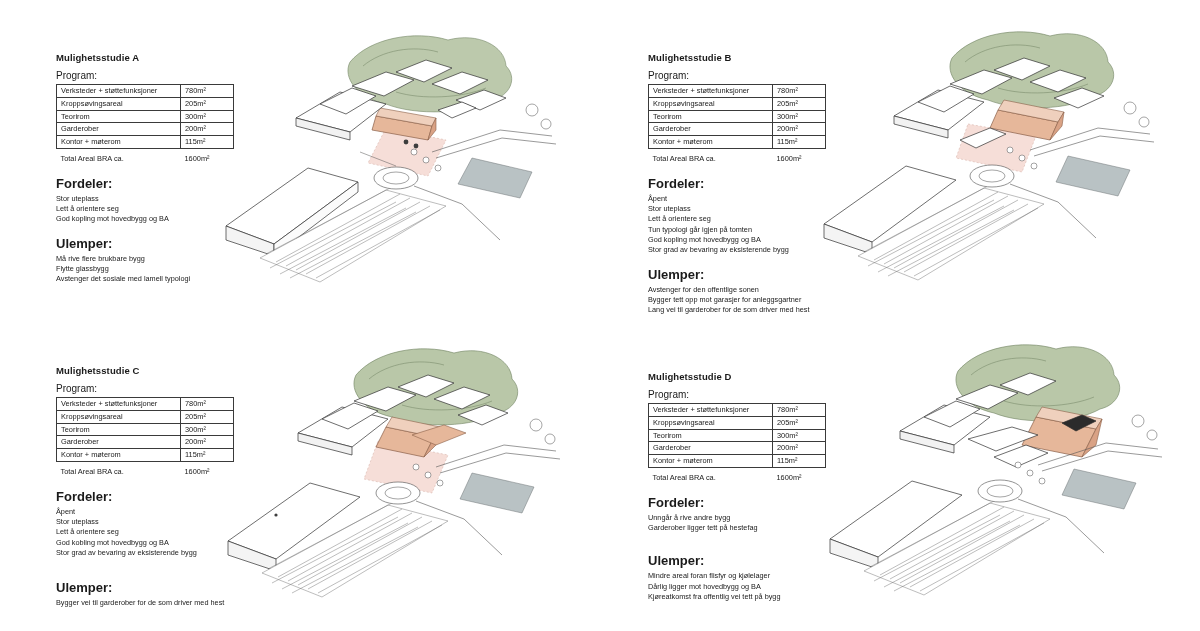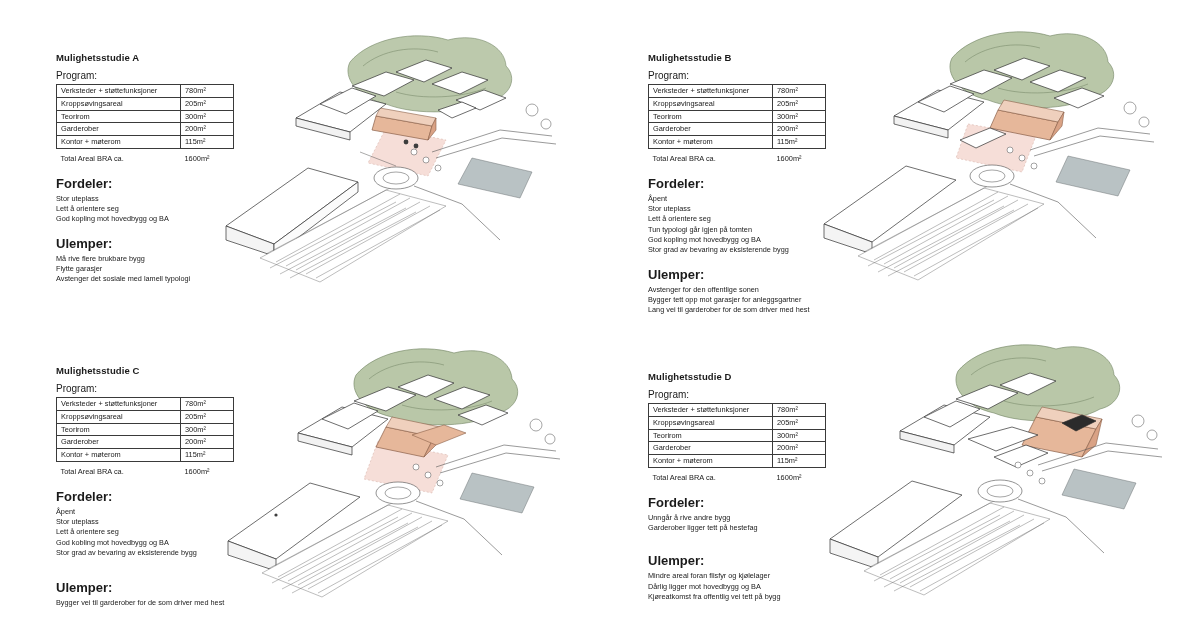--- a/index.html
+++ b/index.html
@@ -141,21 +141,21 @@
         <ul>
           <li>Stor uteplass</li>
           <li>Lett å orientere seg</li>
           <li>God kopling mot hovedbygg og BA</li>
         </ul>
       </div>
       <div class="section">
         <h4>Ulemper:</h4>
         <ul>
           <li>Må rive flere brukbare bygg</li>
-          <li>Flytte garasjer</li>
+          <li>Flytte glassbygg</li>
           <li>Avstenger det sosiale med lamell typologi</li>
         </ul>
       </div>
     </div>
 
     <div class="drawing">
       <svg width="400" height="315" viewBox="0 0 400 315" xmlns="http://www.w3.org/2000/svg">
         <g fill="none" stroke="#2f2f2f" stroke-width="0.7" stroke-linejoin="round">
 
           <path d="M150 62 C170 38 215 30 248 40 C278 32 305 46 306 66 C318 78 310 96 292 100 C268 114 216 116 186 104 C158 98 142 78 150 62 Z" fill="#b9c7a8" stroke="#6f8160" stroke-width="0.6" opacity="0.95"></path>

